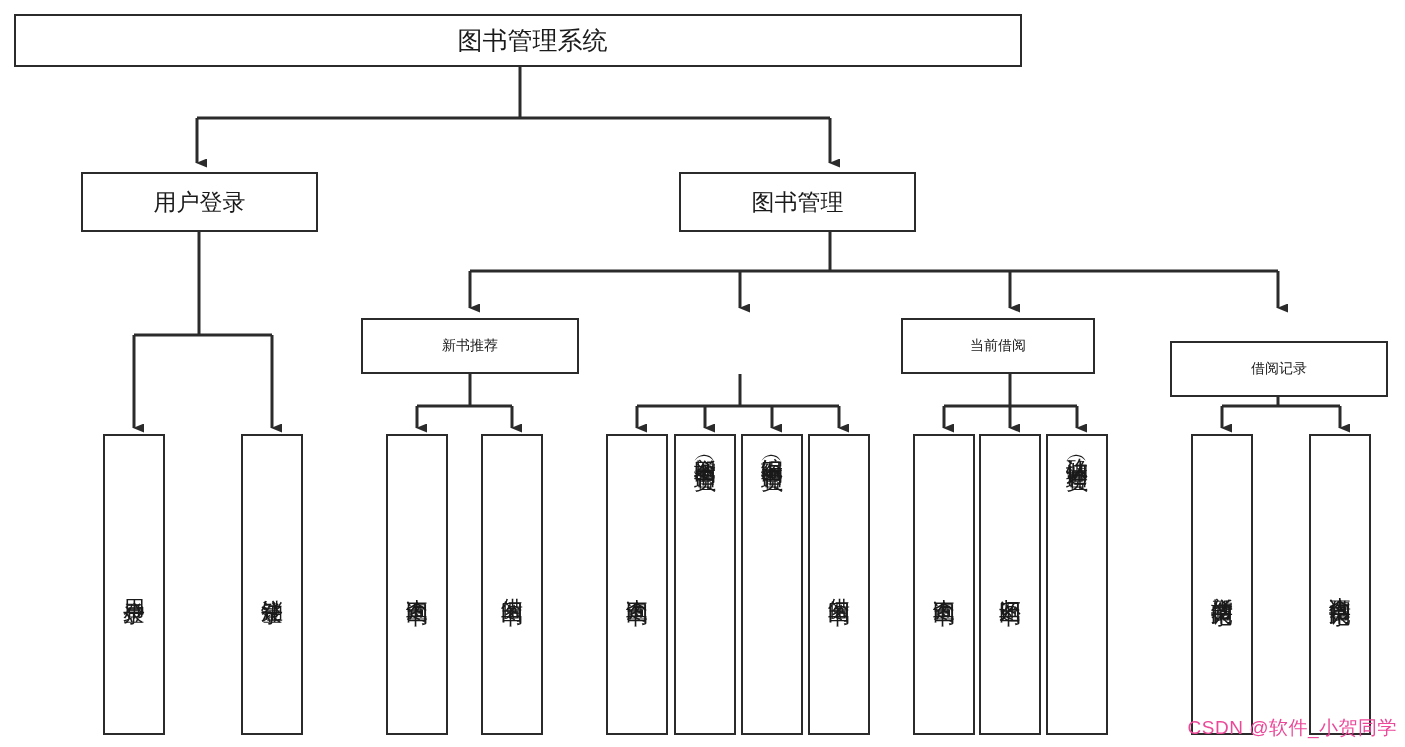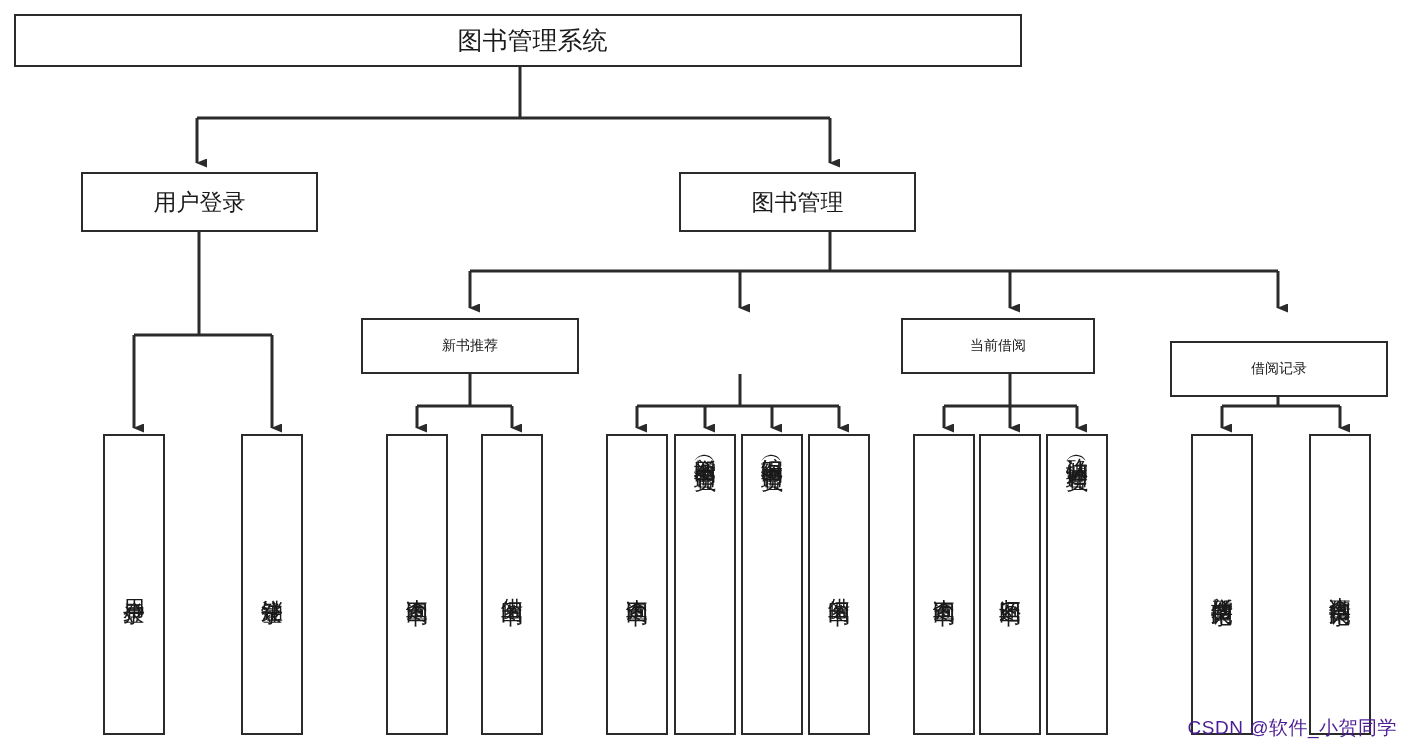--- a/index.html
+++ b/index.html
@@ -63,21 +63,21 @@
     top: 0;
     width: 1405px;
     height: 747px;
     pointer-events: none;
   }
   .watermark {
     position: absolute;
     right: 8px;
     bottom: 6px;
     font-size: 19px;
-    color: #4c1d95;
+    color: #ec4899;
     white-space: nowrap;
     letter-spacing: 0.5px;
   }
 </style>
 </head>
 <body>
 
 <div id="canvas">
 
   <svg class="links" viewBox="0 0 1405 747">

